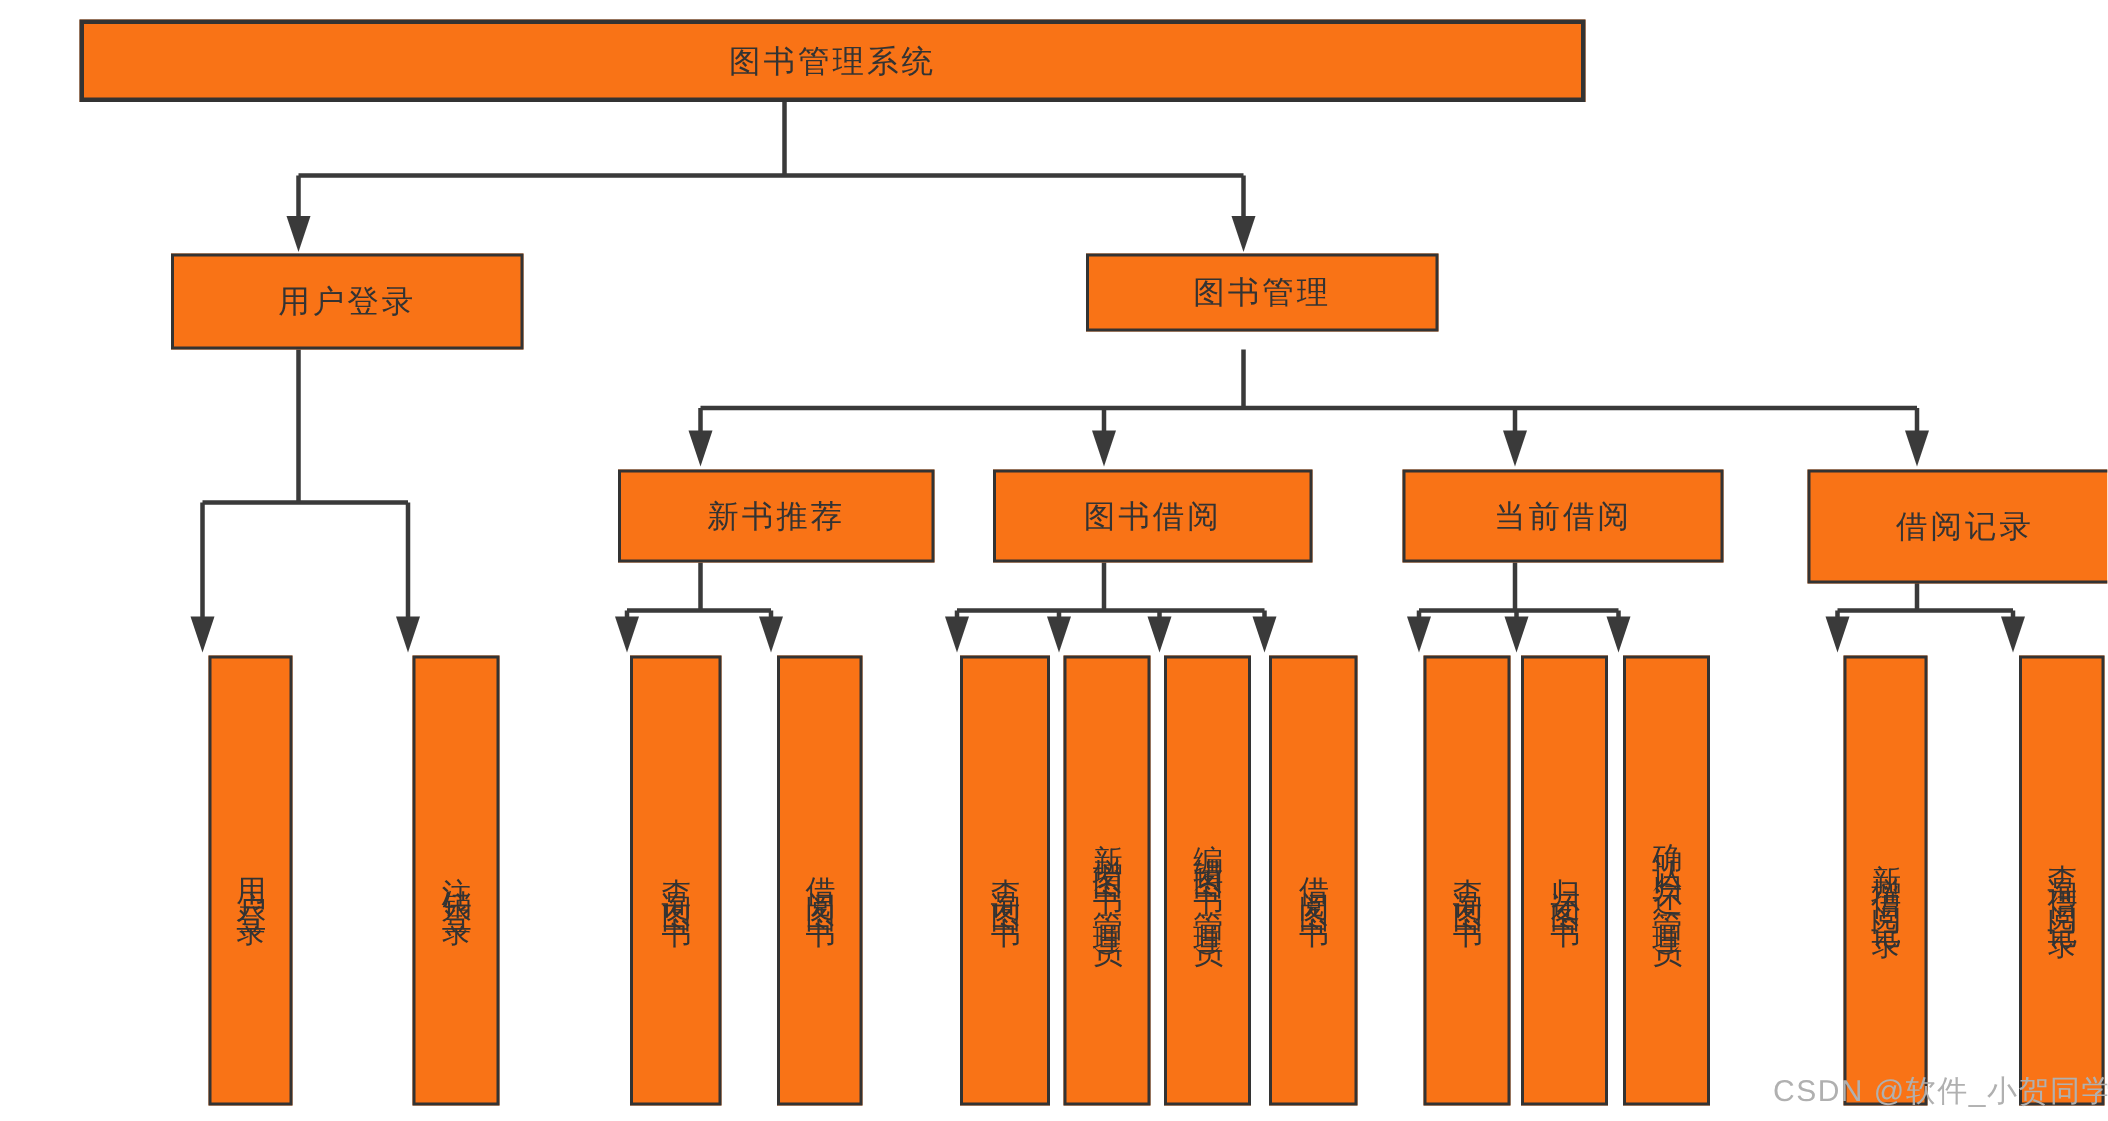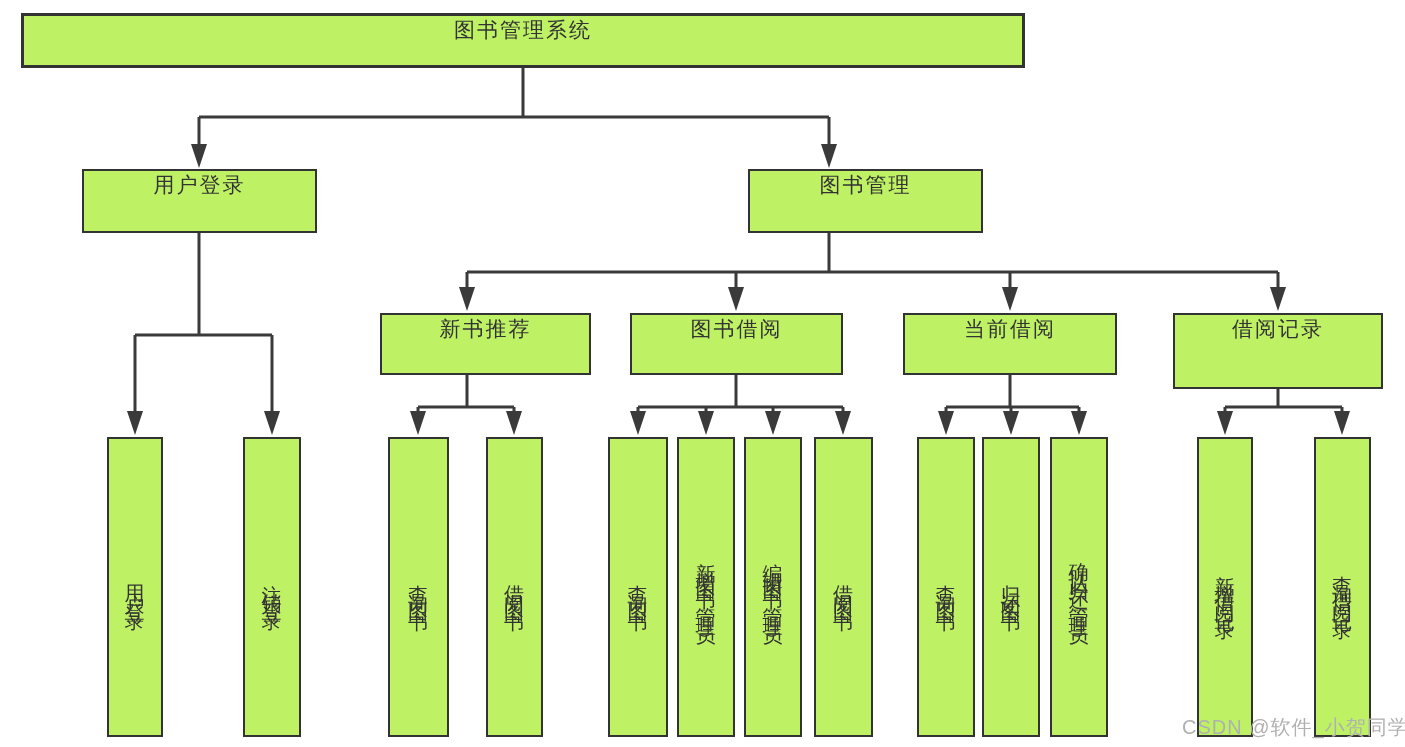--- a/index.html
+++ b/index.html
@@ -23,28 +23,30 @@
     stroke-width: 3;
     fill: none;
   }
   .wires polygon {
     fill: var(--line, #3a3a3a);
     stroke: none;
   }
   .node {
     position: absolute;
     z-index: 2;
-    background: #bef264;
+    background: #f97316;
     border: 2px solid var(--border, #333333);
     display: flex;
+    align-items: center;
     justify-content: center;
     color: var(--text, #333333);
     font-size: 21px;
     letter-spacing: 2px;
     text-align: center;
+    margin-left: 32px;
   }
   .node.root { border-width: 3px; }
   .node.leaf span {
     writing-mode: vertical-rl;
     text-orientation: mixed;
     line-height: 1;
     font-size: 20px;
     letter-spacing: 9px;
     white-space: nowrap;
   }
@@ -102,21 +104,21 @@
     </g>
   </svg>
 
   <div class="node root" style="left:21px;top:13px;width:1004px;height:55px">
     <span>图书管理系统</span>
   </div>
 
   <div class="node" style="left:82px;top:169px;width:235px;height:64px">
     <span>用户登录</span>
   </div>
-  <div class="node" style="left:748px;top:169px;width:235px;height:64px">
+  <div class="node" style="left:692px;top:169px;width:235px;height:52px">
     <span>图书管理</span>
   </div>
 
   <div class="node" style="left:380px;top:313px;width:211px;height:62px">
     <span>新书推荐</span>
   </div>
   <div class="node" style="left:903px;top:313px;width:214px;height:62px">
     <span>当前借阅</span>
   </div>
   <div class="node" style="left:630px;top:313px;width:213px;height:62px">

